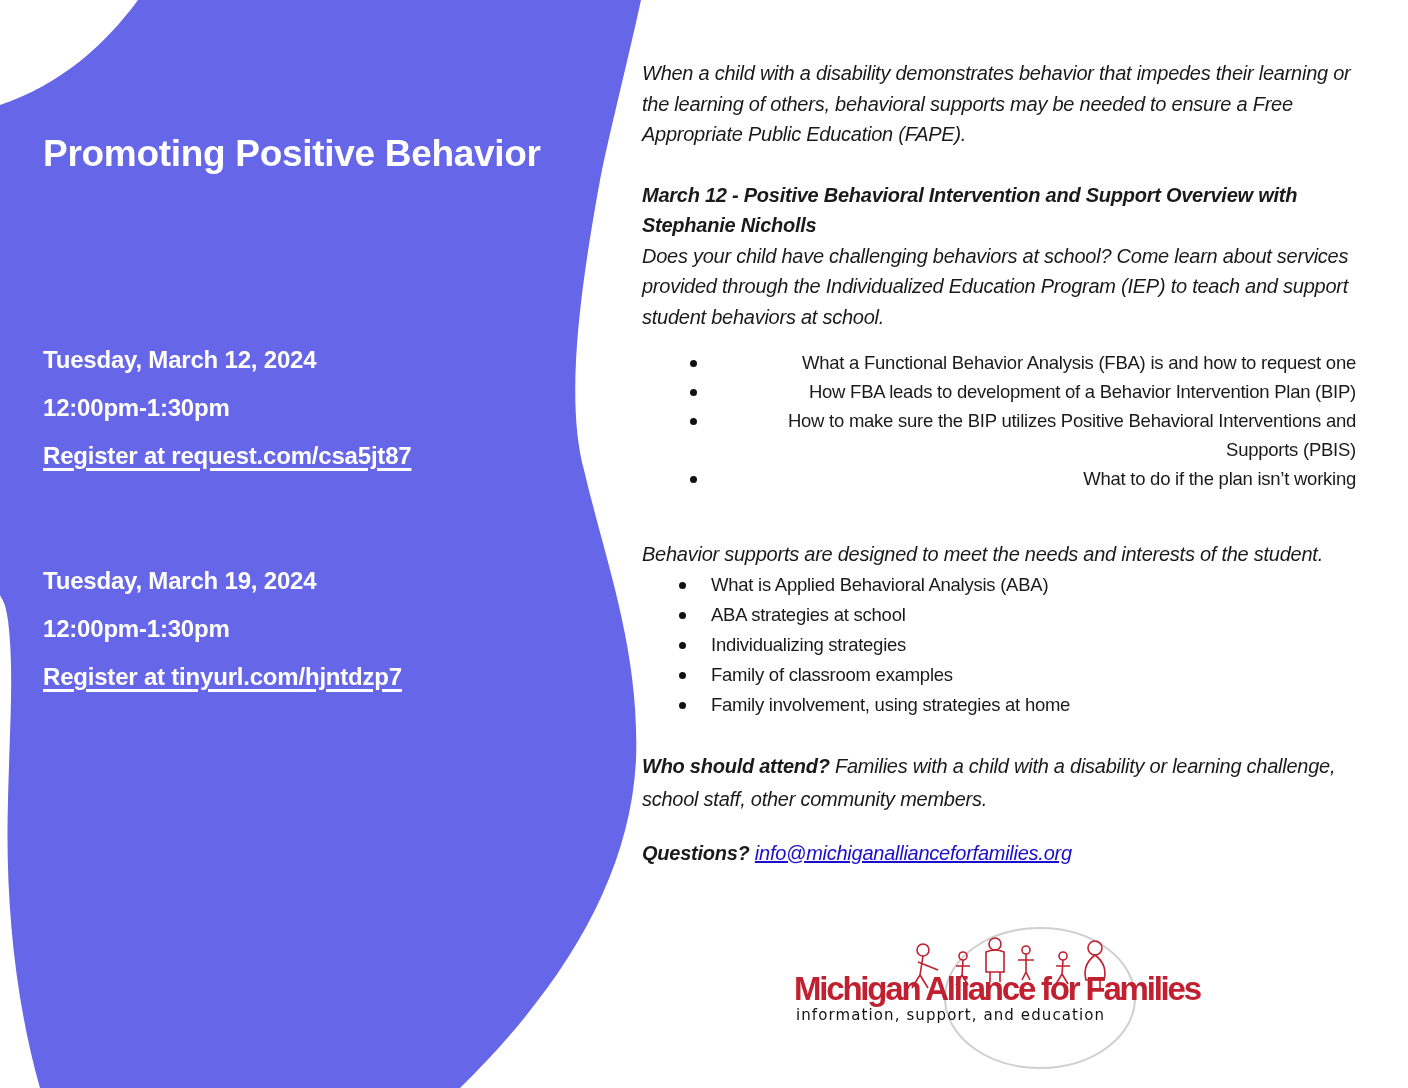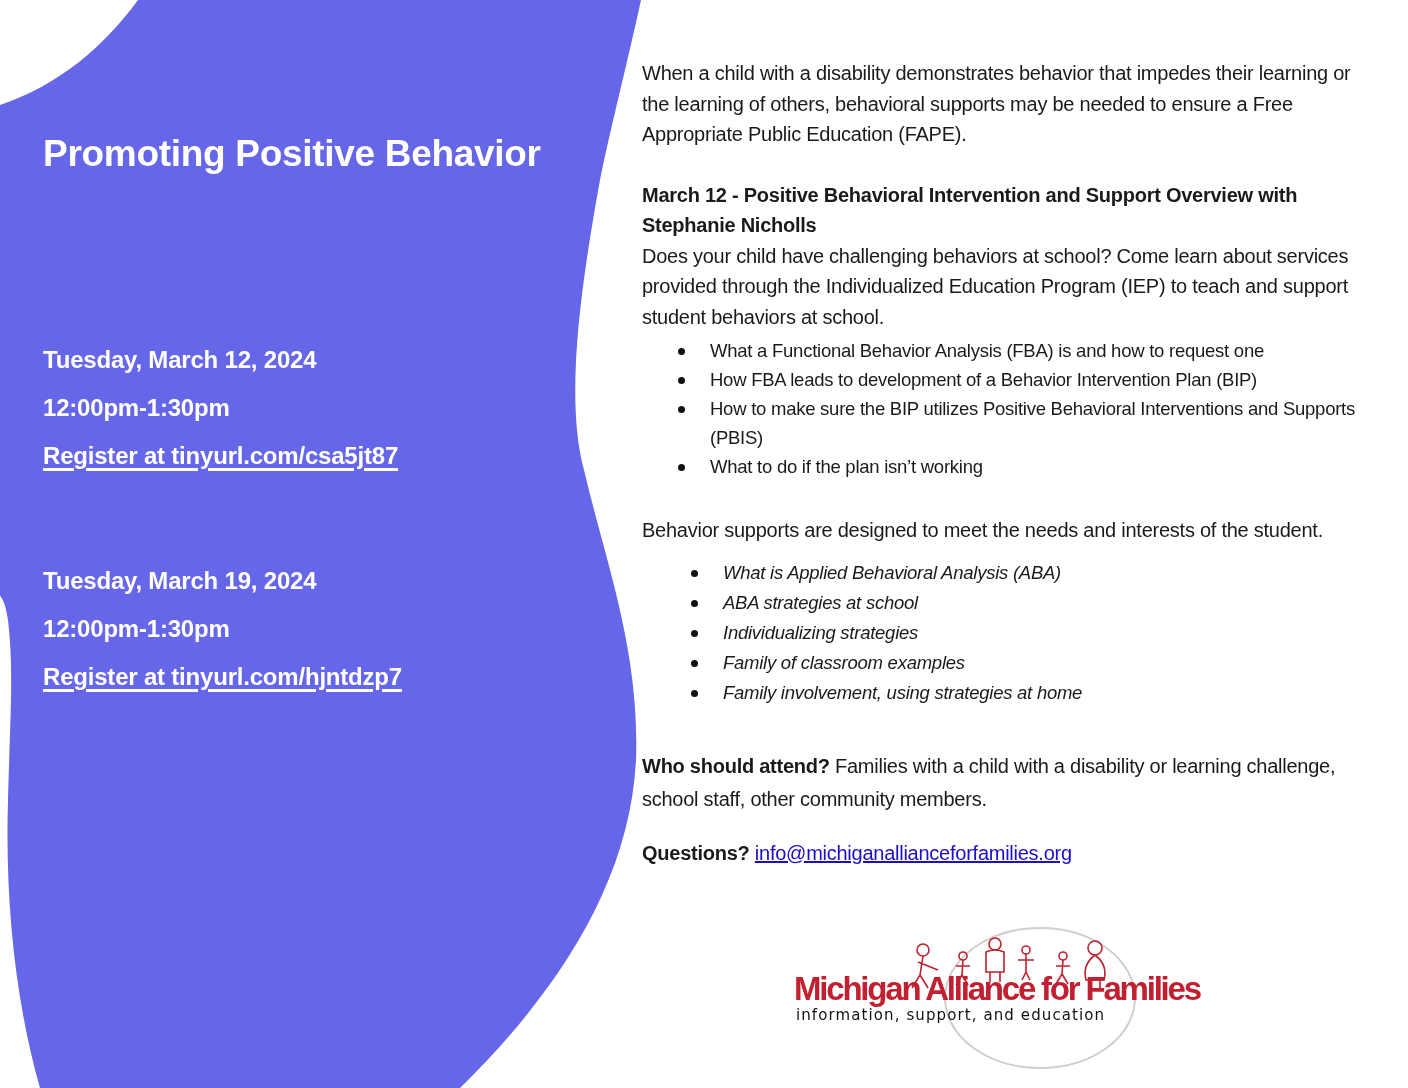--- a/index.html
+++ b/index.html
@@ -13,25 +13,25 @@
   .title { top: 133px; font-size: 37px; letter-spacing: -0.3px; }
   .event { font-size: 24px; line-height: 48px; letter-spacing: -0.2px; }
   .event1 { top: 336px; }
   .event2 { top: 557px; }
   .event a { color: #ffffff; text-decoration: underline; text-decoration-thickness: 3px; text-underline-offset: 4px; }
 
   .right {
     position: absolute; left: 642px; top: 58px; width: 730px;
     color: #1a1a1a; font-size: 20px; line-height: 30.5px; letter-spacing: -0.25px;
   }
-  .right p { margin: 0; }
+  .right p { margin: 0; font-style: italic; }
   .gap { height: 30px; }
   .bold { font-weight: bold; }
-  ul.b1 { margin: 4px; padding: 0 0 0 64px; list-style: none; font-size: 18.5px; line-height: 29px; }
-  ul.b2 { margin: 12px; padding: 0 0 0 69px; list-style: none; font-size: 18.5px; line-height: 30px; font-style: italic; }
+  ul.b1 { margin: 16px; padding: 0 0 0 64px; list-style: none; font-size: 18.5px; line-height: 29px; text-align: right; }
+  ul.b2 { margin: 0; padding: 0 0 0 69px; list-style: none; font-size: 18.5px; line-height: 30px; }
   ul li { position: relative; }
   ul li .dot { position: absolute; left: -32px; top: 12px; width: 7px; height: 7px; border-radius: 50%; background: #111; }
   .who { line-height: 33px; }
   a.email { color: #1a0dcc; text-decoration: underline; text-align: right; }
 
   .logo { position: absolute; left: 790px; top: 920px; width: 440px; height: 150px; }
   .logo-title {
     position: absolute; left: 4px; top: 50px; color: #c0202f; font-weight: bold;
     font-size: 33px; letter-spacing: -2.2px; white-space: nowrap;
   }
@@ -45,21 +45,21 @@
 
 <svg class="blob" viewBox="0 0 1408 1088">
   <path fill="#6666e8" d="M138,0 L641,0 C628,60 610,130 600,180 C580,290 565,400 584,470 C605,560 640,650 636,760 C630,880 560,990 460,1088 L40,1088 C15,1000 5,900 8,800 C10,720 14,670 8,620 C5,600 2,600 0,595 L0,105 C60,85 105,45 138,0 Z"></path>
 </svg>
 
 <div class="left title">Promoting Positive Behavior</div>
 
 <div class="left event event1">
   <div>Tuesday, March 12, 2024</div>
   <div>12:00pm-1:30pm</div>
-  <div><a>Register at tinyurl.com/csa5jt87</a></div>
+  <div><a>Register at request.com/csa5jt87</a></div>
 </div>
 
 <div class="left event event2">
   <div>Tuesday, March 19, 2024</div>
   <div>12:00pm-1:30pm</div>
   <div><a>Register at tinyurl.com/hjntdzp7</a></div>
 </div>
 
 <div class="right">
   <p>When a child with a disability demonstrates behavior that impedes their learning or the learning of others, behavioral supports may be needed to ensure a Free Appropriate Public Education (FAPE).</p>

